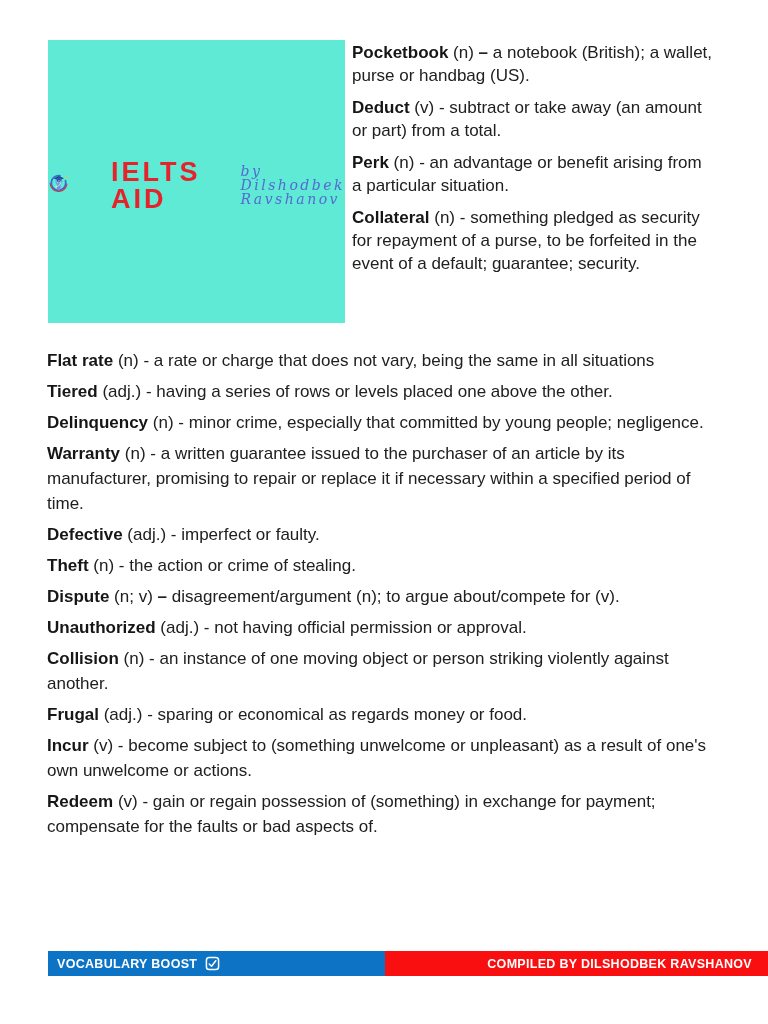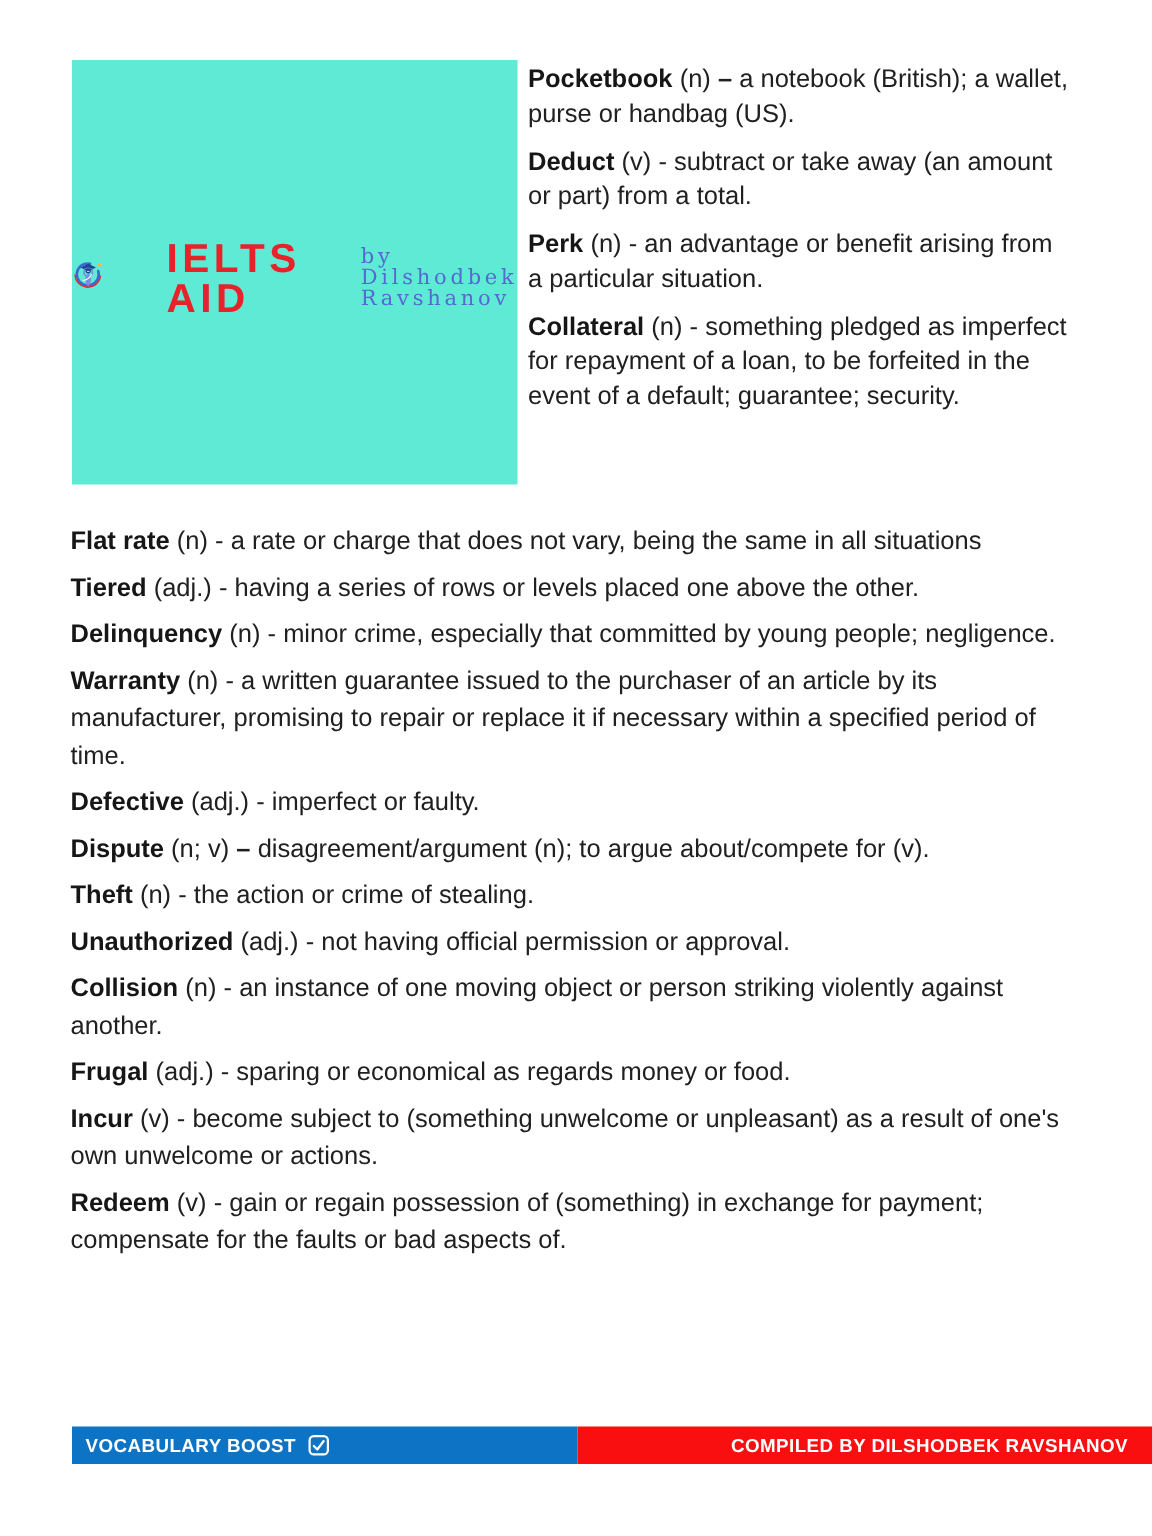--- a/index.html
+++ b/index.html
@@ -12,21 +12,21 @@
   .logo-box {
     width:297px; height:283px; background:#5eead4; flex:none;
     display:flex; flex-direction:row; align-items:center; justify-content:center;gap:40px;
   }
   .logo-graphic { width:158px; height:118px; display:block; }
   .logo-wordmark {
     margin-top:8px; font-size:27px; font-weight:800; letter-spacing:3px;
     color:#e6222b; line-height:1;
   }
   .logo-byline {
-    margin-top:7px; font-family:"DejaVu Serif", serif; 
+    margin-top:7px; font-family:"DejaVu Serif", serif; font-style:italic;
     font-size:14px; letter-spacing:2.5px; color:#5668d2; line-height:1;
   }
   .header-defs { margin-left:7px; width:362px; padding-top:1px; }
   .header-defs p { font-size:17px; line-height:23px; margin:0 0 9px; }
   
   .body-defs { position:absolute; top:348px; left:47px; width:675px; }
   .body-defs p { font-size:17px; line-height:25px; margin:0 0 6px; }
   strong { font-weight:700; color:#161616; }
   
   .footer {
@@ -77,39 +77,39 @@
     </div>
 
     <div class="header-defs">
 
         <p class="def"><strong>Pocketbook</strong> <span>(n)</span> <span style="font-weight: 700;">–</span> <span>a notebook (British); a wallet, purse or handbag (US).</span></p>
 
         <p class="def"><strong>Deduct</strong> <span>(v)</span> <span>-</span> <span>subtract or take away (an amount or part) from a total.</span></p>
 
         <p class="def"><strong>Perk</strong> <span>(n)</span> <span>-</span> <span>an advantage or benefit arising from a particular situation.</span></p>
 
-        <p class="def"><strong>Collateral</strong> <span>(n)</span> <span>-</span> <span>something pledged as imperfect for repayment of a loan, to be forfeited in the event of a default; guarantee; security.</span></p>
+        <p class="def"><strong>Collateral</strong> <span>(n)</span> <span>-</span> <span>something pledged as security for repayment of a purse, to be forfeited in the event of a default; guarantee; security.</span></p>
       </div>
   </div>
 
   <div class="body-defs">
 
       <p class="def"><strong>Flat rate</strong> <span>(n)</span> <span>-</span> <span>a rate or charge that does not vary, being the same in all situations</span></p>
 
       <p class="def"><strong>Tiered</strong> <span>(adj.)</span> <span>-</span> <span>having a series of rows or levels placed one above the other.</span></p>
 
       <p class="def"><strong>Delinquency</strong> <span>(n)</span> <span>-</span> <span>minor crime, especially that committed by young people; negligence.</span></p>
 
       <p class="def"><strong>Warranty</strong> <span>(n)</span> <span>-</span> <span>a written guarantee issued to the purchaser of an article by its manufacturer, promising to repair or replace it if necessary within a specified period of time.</span></p>
 
       <p class="def"><strong>Defective</strong> <span>(adj.)</span> <span>-</span> <span>imperfect or faulty.</span></p>
 
+      <p class="def"><strong>Theft</strong> <span>(n)</span> <span>-</span> <span>the action or crime of stealing.</span></p>
+
       <p class="def"><strong>Dispute</strong> <span>(n; v)</span> <span style="font-weight: 700;">–</span> <span>disagreement/argument (n); to argue about/compete for (v).</span></p>
-
-      <p class="def"><strong>Theft</strong> <span>(n)</span> <span>-</span> <span>the action or crime of stealing.</span></p>
 
       <p class="def"><strong>Unauthorized</strong> <span>(adj.)</span> <span>-</span> <span>not having official permission or approval.</span></p>
 
       <p class="def"><strong>Collision</strong> <span>(n)</span> <span>-</span> <span>an instance of one moving object or person striking violently against another.</span></p>
 
       <p class="def"><strong>Frugal</strong> <span>(adj.)</span> <span>-</span> <span>sparing or economical as regards money or food.</span></p>
 
       <p class="def"><strong>Incur</strong> <span>(v)</span> <span>-</span> <span>become subject to (something unwelcome or unpleasant) as a result of one's own unwelcome or actions.</span></p>
 
       <p class="def"><strong>Redeem</strong> <span>(v)</span> <span>-</span> <span>gain or regain possession of (something) in exchange for payment; compensate for the faults or bad aspects of.</span></p>

